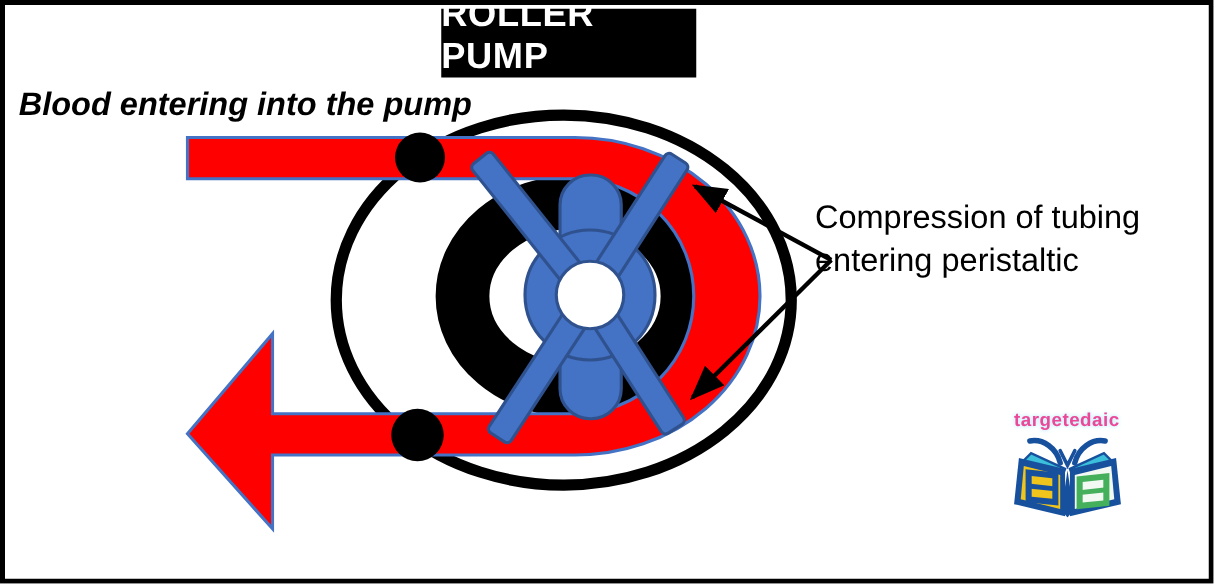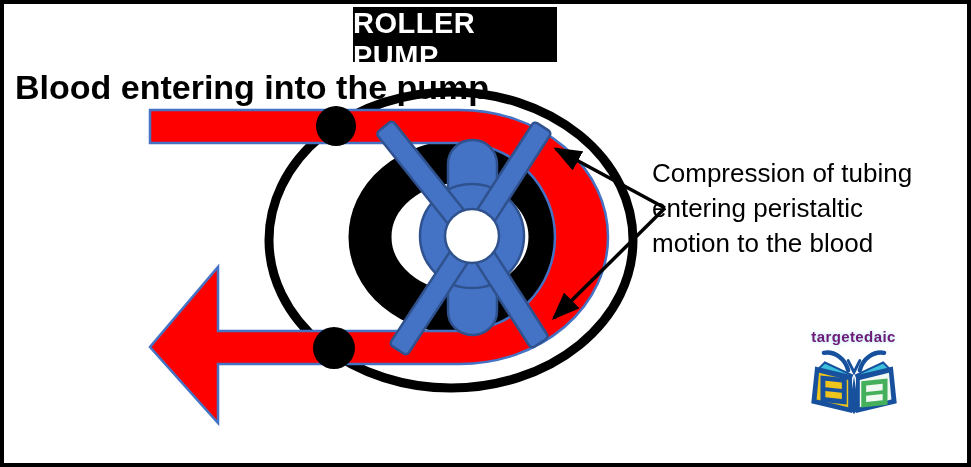--- a/index.html
+++ b/index.html
@@ -25,34 +25,35 @@
     width: 971px; height: 467px;
     z-index: 5;
   }
   .title-banner {
     position: absolute;
     left: 353px; top: 7px;
     width: 204px; height: 55px;
     background: #000000;
     color: #ffffff;
     display: flex;
-    align-items: flex-start;
+    align-items: flex-end;
     justify-content: center;
     font-size: 29px;
     font-weight: 700;
     letter-spacing: 0.5px;
     z-index: 20;
   }
   .label {
     position: absolute;
     color: #000000;
     font-weight: 700;
-    font-size: 34px;
+    font-size: 26px;
     white-space: nowrap;
     z-index: 20;
+    font-style: italic;
   }
   .label-inlet  { left: 15px;  top: 68px; }
   .label-outlet { left: 48px;  top: 422px; }
   .annotation {
     position: absolute;
     left: 652px; top: 156px;
     width: 285px;
     color: #000000;
     font-weight: 400;
     font-size: 26px;
@@ -60,21 +61,21 @@
     z-index: 20;
   }
   .logo {
     position: absolute;
     left: 796px; top: 328px;
     width: 115px;
     text-align: center;
     z-index: 20;
   }
   .logo-text {
-    color: #701a75;
+    color: #ec4899;
     font-weight: 700;
     font-size: 15px;
     letter-spacing: 0.4px;
     text-shadow: 0 0 3px #bfe9f8, 0 0 6px #d6f1fb;
     white-space: nowrap;
   }
   .logo-book { display: block; margin: 1px auto 0 auto; }
 
   
   .housing { fill: none; stroke: #000000; stroke-width: 9; }
@@ -127,21 +128,20 @@
 
   <div class="title-banner">
     <span>ROLLER PUMP</span>
   </div>
 
   <div class="label label-inlet">Blood entering into the pump</div>
 
   <div class="annotation">
     <div>Compression of tubing</div>
     <div>entering peristaltic</div>
-    <div>motion to the blood</div>
   </div>
 
   <div class="logo">
     <div class="logo-text">targetedaic</div>
     <svg class="logo-book" width="104" height="68" viewBox="0 0 104 70">
 
       <path d="M46,25 C43,13 32,5 21,7" fill="none" stroke="#17519e" stroke-width="4.5" stroke-linecap="round"></path>
       <path d="M58,25 C61,13 72,5 83,7" fill="none" stroke="#17519e" stroke-width="4.5" stroke-linecap="round"></path>
       <path d="M46,15 L52,27 L58,15" fill="none" stroke="#17519e" stroke-width="3" stroke-linecap="round"></path>
 

